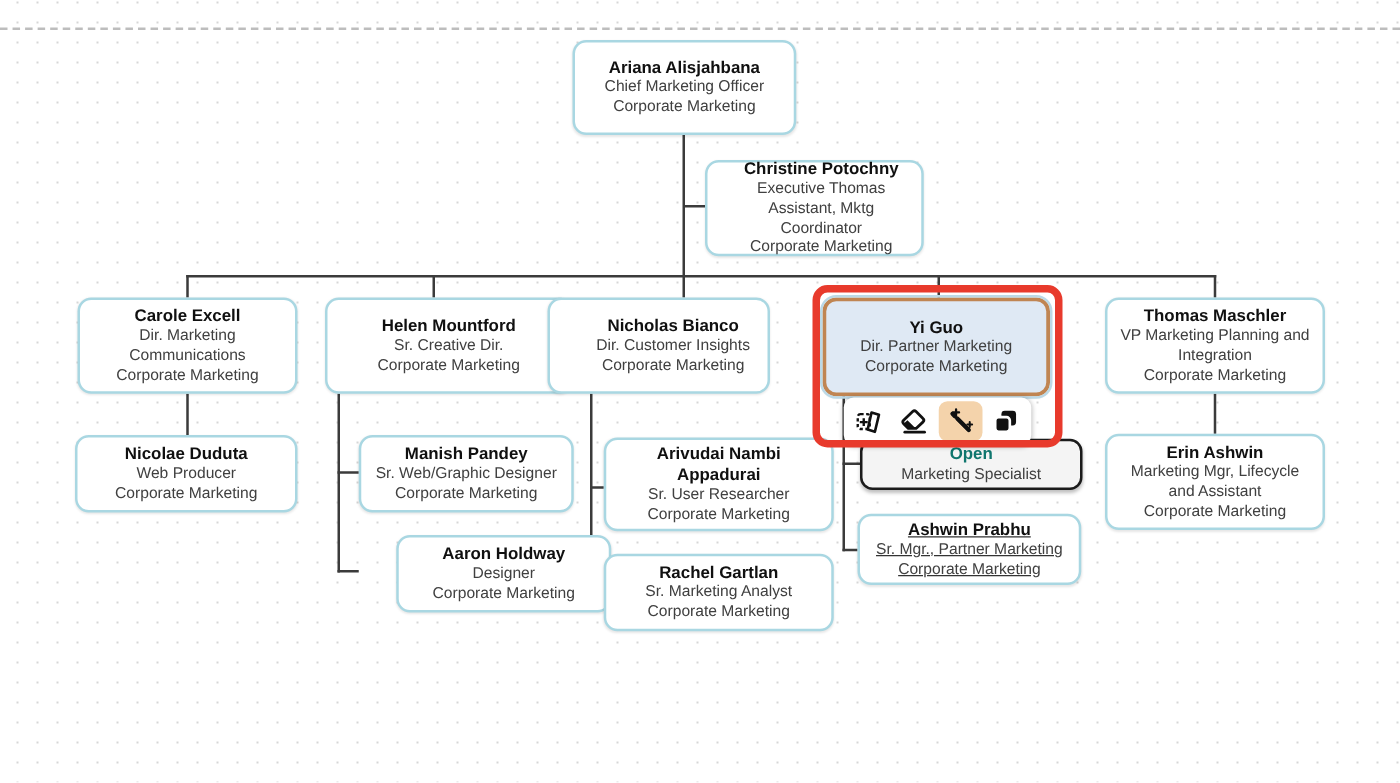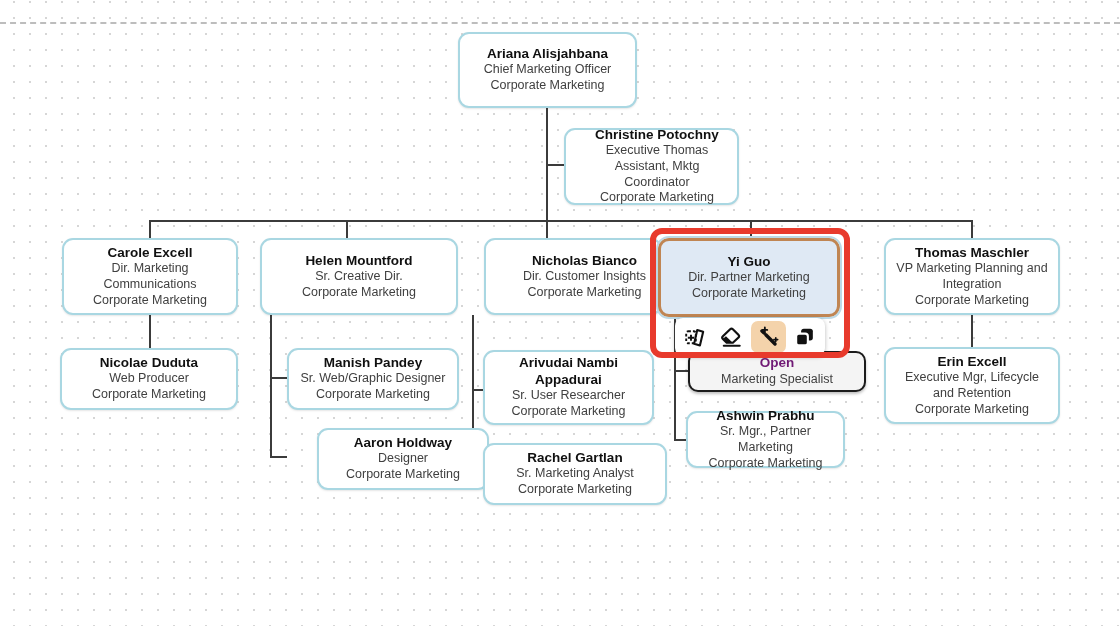--- a/index.html
+++ b/index.html
@@ -43,37 +43,37 @@
     background:#dfe9f4;
     outline:2px solid #bcd9e6;
     outline-offset:0px;
   }
   .node.open-pos {
     border:2.5px solid #1b1b1b;
     background:#f4f4f4;
     border-radius:10px;
     box-shadow:0 2px 3px rgba(0,0,0,.25);
   }
-  .node.open-pos .nm { color:#701a75; }
+  .node.open-pos .nm { color:#0f766e; }
 
   
   #n-ariana   { left:458px; top:32px;  width:179px; height:76px; }
   #n-christine{ left:564px; top:128px; width:175px; height:77px;padding-left:20px; }
   #n-carole   { left:62px;  top:238px; width:176px; height:77px; }
   #n-helen    { left:260px; top:238px; width:198px; height:77px; }
-  #n-nicholas { left:484px; top:238px; width:178px; height:77px;padding-left:32px; }
+  #n-nicholas { left:438px; top:238px; width:178px; height:77px;padding-left:32px; }
   #n-yiguo    { left:658px; top:238px; width:182px; height:79px; }
   #n-thomas   { left:884px; top:238px; width:176px; height:77px; }
   #n-nicolae  { left:60px;  top:348px; width:178px; height:62px; }
   #n-manish   { left:287px; top:348px; width:172px; height:62px; }
   #n-aaron    { left:287px; top:428px; width:172px; height:62px;margin-left:30px; }
-  #n-arivudai { left:483px; top:350px; width:171px; height:75px; }
+  #n-arivudai { left:483px; top:350px; width:184px; height:75px; }
   #n-rachel   { left:483px; top:443px; width:184px; height:62px; }
   #n-open     { left:688px; top:351px; width:178px; height:41px; }
-  #n-ashwin   { left:686px; top:411px; width:159px; height:57px; }
+  #n-ashwin   { left:686px; top:411px; width:179px; height:57px;text-decoration:underline; }
   #n-erin     { left:884px; top:347px; width:176px; height:77px; }
 
   
   .toolbar {
     position:absolute; left:675px; top:318px; width:150px; height:38px;
     background:#fff; border-radius:8px; z-index:5;
     box-shadow:0 1px 4px rgba(0,0,0,.28);
     display:flex; align-items:center; justify-content:space-evenly;
     padding:2px;
   }
@@ -180,22 +180,22 @@
   <div class="node open-pos" id="n-open">
     <div class="nm">Open</div>
     <div class="tt">Marketing Specialist</div>
   </div>
   <div class="node" id="n-ashwin">
     <div class="nm">Ashwin Prabhu</div>
     <div class="tt">Sr. Mgr., Partner Marketing</div>
     <div class="dp">Corporate Marketing</div>
   </div>
   <div class="node" id="n-erin">
-    <div class="nm">Erin Excell</div>
-    <div class="tt">Executive Mgr, Lifecycle and Retention</div>
+    <div class="nm">Erin Ashwin</div>
+    <div class="tt">Marketing Mgr, Lifecycle and Assistant</div>
     <div class="dp">Corporate Marketing</div>
   </div>
 
   <div class="toolbar">
     <button class="tool-btn">
       <span>
         <svg width="23" height="23" viewBox="0 0 24 24">
           <rect x="2.3" y="5.5" width="10" height="12.5" rx="2.2" fill="none" stroke="#111" stroke-width="2" stroke-dasharray="2.7 2.1"></rect>
           <path d="M7.3 9v6.5 M4 12.2h6.6" stroke="#111" stroke-width="2" fill="none"></path>
           <path d="M13.8 4.2l6.2 1.9-3.4 14.2-6-1.9z" fill="none" stroke="#111" stroke-width="2.2" stroke-linejoin="round"></path>

